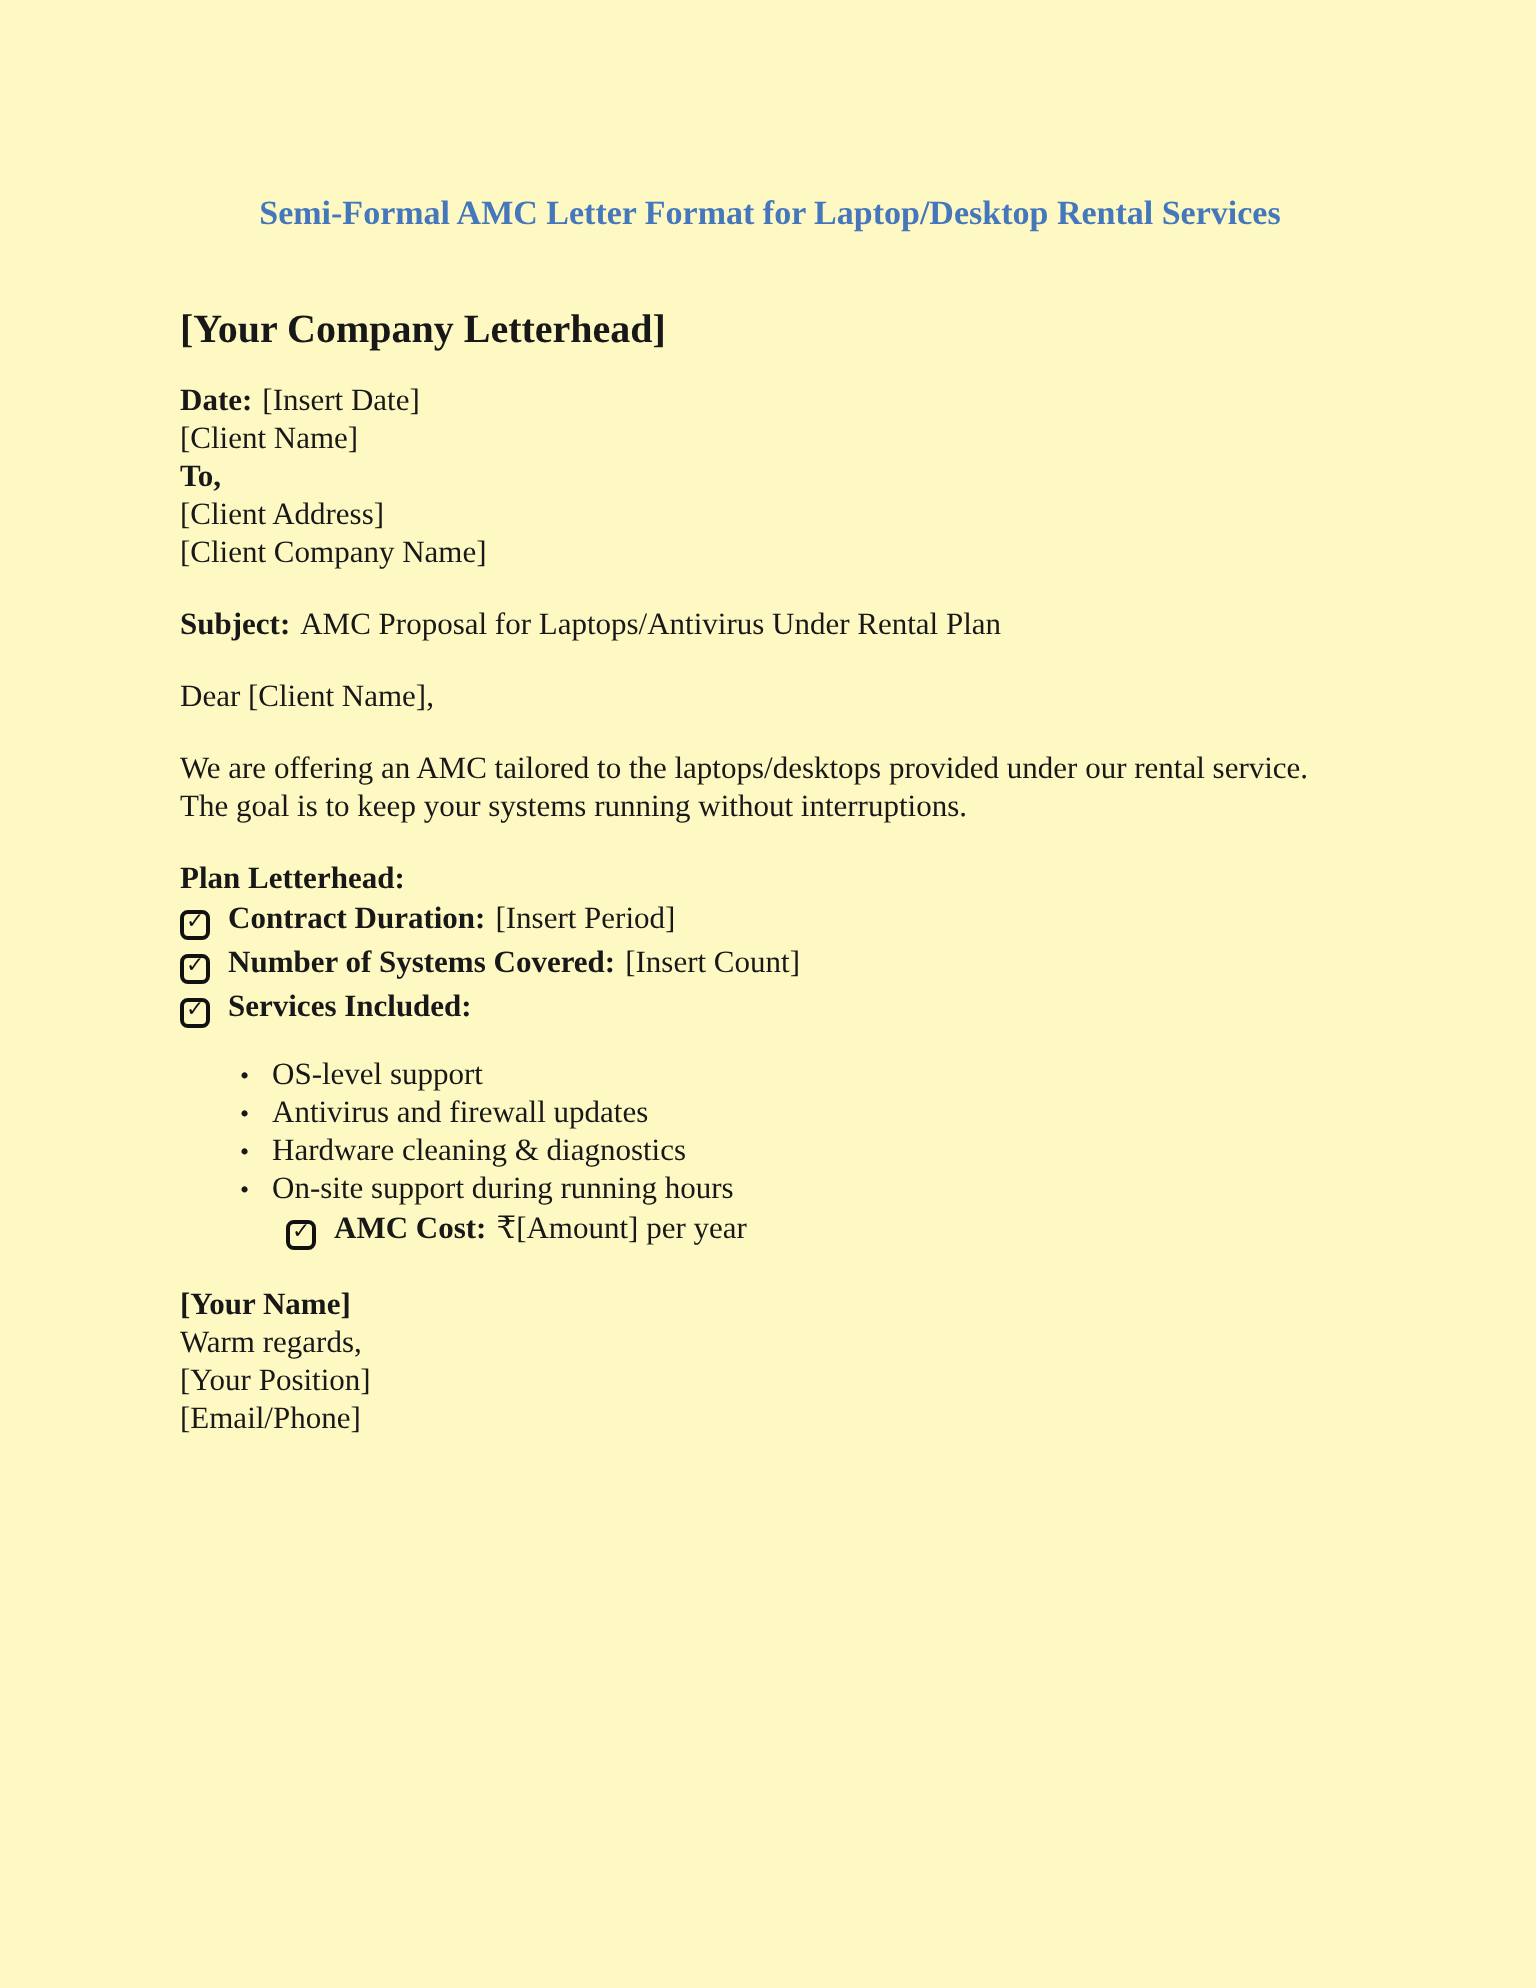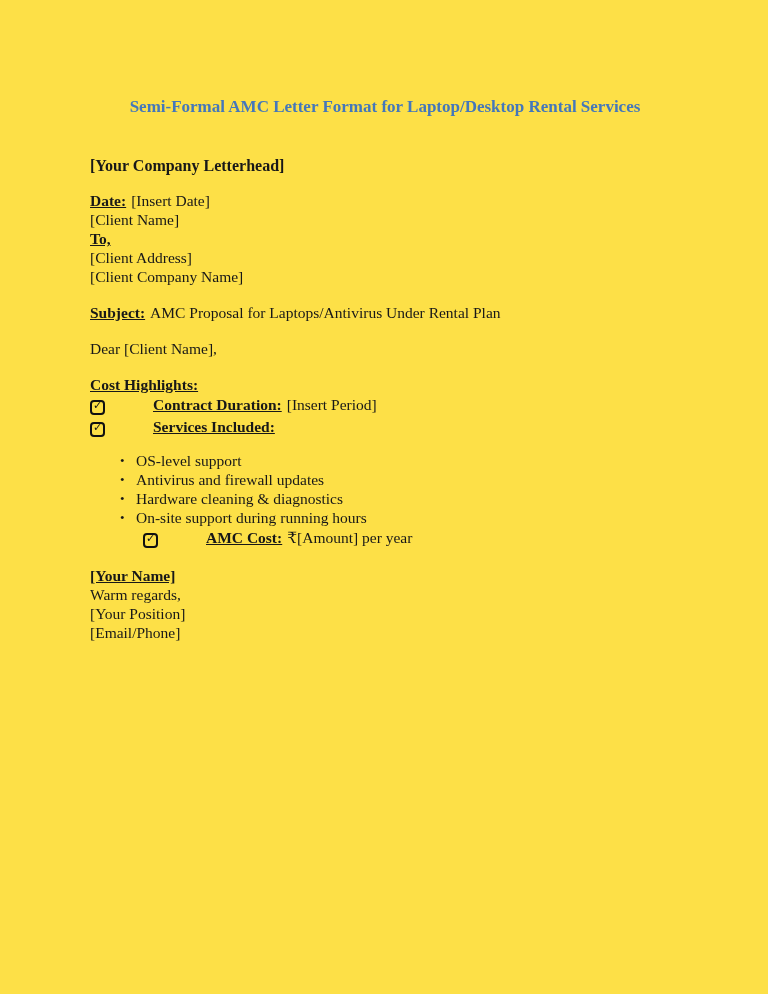--- a/index.html
+++ b/index.html
@@ -1,54 +1,53 @@
 <!DOCTYPE html>
 <html><head>
 <meta charset="utf-8">
 <style>
   * { margin: 0; padding: 0; box-sizing: border-box; }
   html, body { background: #ffffff; }
   .page {
     position: relative;
     width: 768px;
     height: 994px;
-    background: #fde047;
+    background: #fef9c3;
     font-family: "Liberation Serif", "DejaVu Serif", serif;
     font-size: 15.5px;
     line-height: 19px;
     color: #181818;
     overflow: hidden;
   }
   .content {
     padding: 96px 88px 0 90px;
   }
   .doc-title {
     text-align: center;
     font-family: "Liberation Serif", "DejaVu Serif", serif;
     font-weight: bold;
     font-size: 17px;
     line-height: 22px;
     color: #4477bb;
     margin-bottom: 38px;
   }
   .letterhead {
     font-weight: bold;
-    font-size: 16px;
+    font-size: 20px;
     margin-bottom: 16px;
   }
   .block { margin-bottom: 17px; }
   .line { display: block; }
-  b, .bold { font-weight: bold; text-decoration: underline; }
+  b, .bold { font-weight: bold; }
   .kv-label { font-weight: bold; margin-right: 5px; }
   .intro { max-width: 565px; }
   .check-row {
     display: flex;
     align-items: flex-end;
     line-height: 22px;
-    gap: 39px;
   }
   .checkbox {
     display: inline-block;
     width: 15px;
     height: 15px;
     border: 2px solid #111;
     border-radius: 4px;
     margin-right: 9px;
     position: relative;
     top: 2px;
@@ -101,26 +100,31 @@
       <span class="line">[Client Address]</span>
       <span class="line">[Client Company Name]</span>
     </div>
 
     <div class="block">
       <b class="kv-label">Subject:</b><span>AMC Proposal for Laptops/Antivirus Under Rental Plan</span>
     </div>
 
     <div class="block">Dear [Client Name],</div>
 
+    <div class="block intro">We are offering an AMC tailored to the laptops/desktops provided under our rental service. The goal is to keep your systems running without interruptions.</div>
 
     <div class="block">
-      <span class="line bold">Cost Highlights:</span>
+      <span class="line bold">Plan Letterhead:</span>
       <span class="check-row">
         <span class="checkbox"></span>
         <span><b class="kv-label">Contract Duration:</b><span>[Insert Period]</span></span>
+      </span>
+      <span class="check-row">
+        <span class="checkbox"></span>
+        <span><b class="kv-label">Number of Systems Covered:</b><span>[Insert Count]</span></span>
       </span>
       <span class="check-row">
         <span class="checkbox"></span>
         <span><b class="kv-label">Services Included:</b><span></span></span>
       </span>
 
       <ul class="services">
         <li><span class="bullet">•</span><span>OS-level support</span></li>
         <li><span class="bullet">•</span><span>Antivirus and firewall updates</span></li>
         <li><span class="bullet">•</span><span>Hardware cleaning &amp; diagnostics</span></li>

